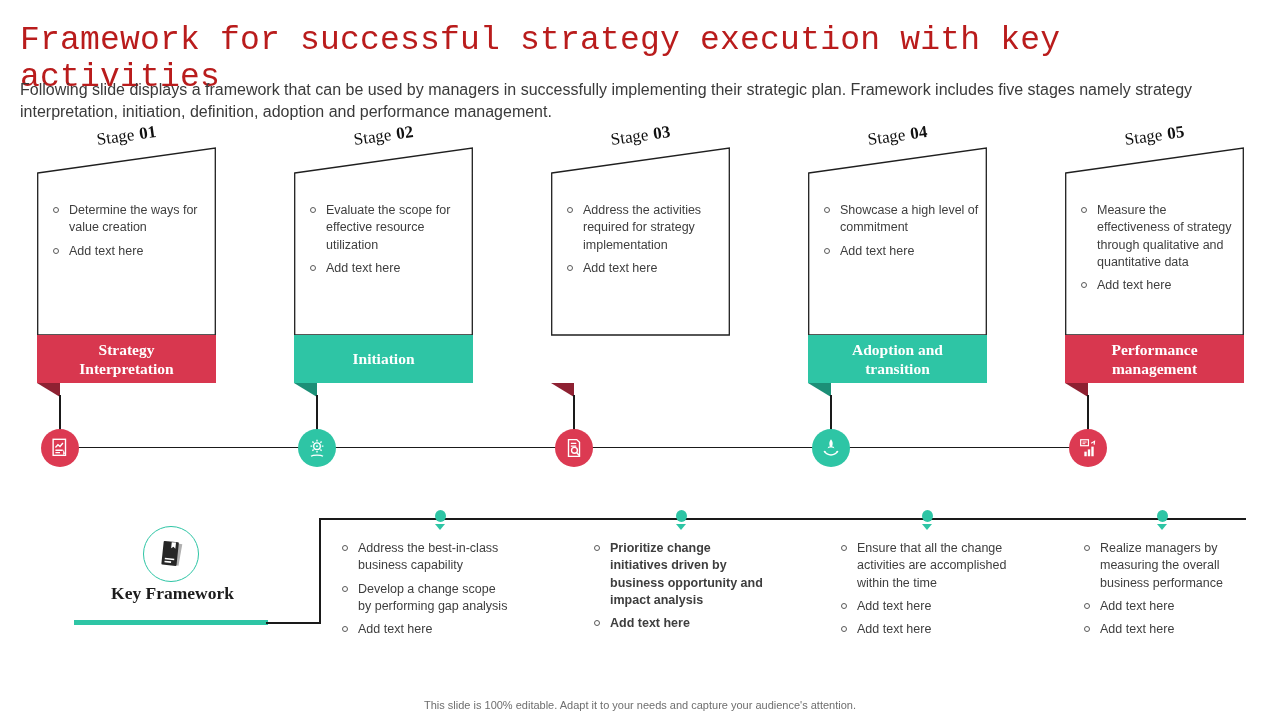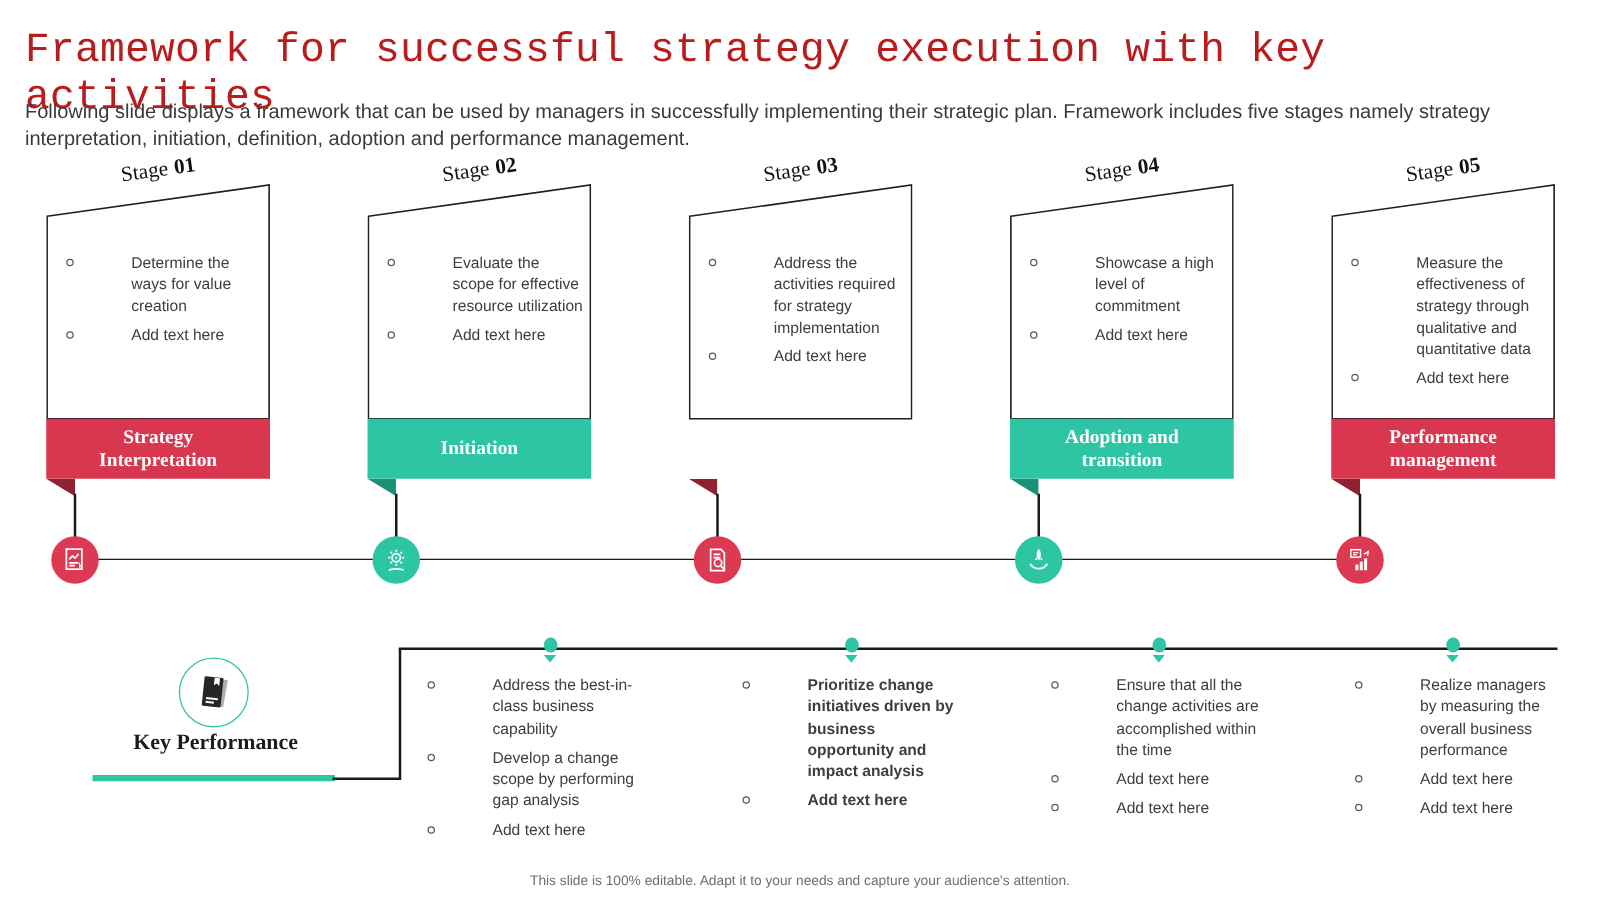--- a/index.html
+++ b/index.html
@@ -19,21 +19,21 @@
   }
   .stage { position:absolute; top:0; width:179px; height:480px; z-index:1; }
   .stage-box-svg { position:absolute; left:0; top:147px; }
   .stage-label {
     position:absolute; left:0; top:126px; width:100%; text-align:center;
     font-family:"Liberation Serif", serif; font-size:17px; color:#111;
     transform:rotate(-8deg);
   }
   .stage-num { font-weight:bold; margin-left:5px; }
   .stage-bullets { position:absolute; left:14px; top:202px; right:5px; }
-  .b-item { display:flex; margin-bottom:6px;gap:36px; }
+  .b-item { display:flex; margin-bottom:6px; }
   .b-ring {
     width:6px; height:6px; border:1.2px solid #5a5a5a; border-radius:50%;
     flex:0 0 auto; margin:5px 10px 0 2px;
   }
   .b-text { font-size:12.5px; line-height:1.38; color:#3e3e3e; }
   .banner {
     position:absolute; left:0; top:335px; width:179px; height:48px;
     display:flex; align-items:center; justify-content:center; text-align:center;
     font-family:"Liberation Serif", serif; font-weight:bold; font-size:15.5px;
     line-height:1.25; color:#ffffff; padding:0 14px;
@@ -238,21 +238,21 @@
     <svg width="38" height="38" viewBox="0 0 40 40">
       <g transform="rotate(6 20 20)">
         <rect x="15" y="8" width="15" height="23" fill="#b0b0b0" transform="rotate(4 22 19)"></rect>
         <rect x="11" y="7" width="16" height="25" rx="1" fill="#262626"></rect>
         <path d="M19.5 7.5h4.5v6.5l-2.2-1.8-2.3 1.8z" fill="#ffffff"></path>
         <rect x="14" y="24.5" width="10" height="1.7" fill="#ffffff"></rect>
         <rect x="14" y="27.7" width="7" height="1.7" fill="#ffffff"></rect>
       </g>
     </svg>
   </div>
-  <div class="ka-label">Key Performance</div>
+  <div class="ka-label">Key Framework</div>
   <div class="ka-underline"></div>
   <div class="bracket-h"></div>
   <div class="bracket-v"></div>
   <div class="act-line"></div>
 
   <div class="pin-oval" style="left:434.5px;"></div>
   <div class="pin-chev" style="left:434.5px;"></div>
   <div class="pin-oval" style="left:675.5px;"></div>
   <div class="pin-chev" style="left:675.5px;"></div>
   <div class="pin-oval" style="left:921.5px;"></div>

